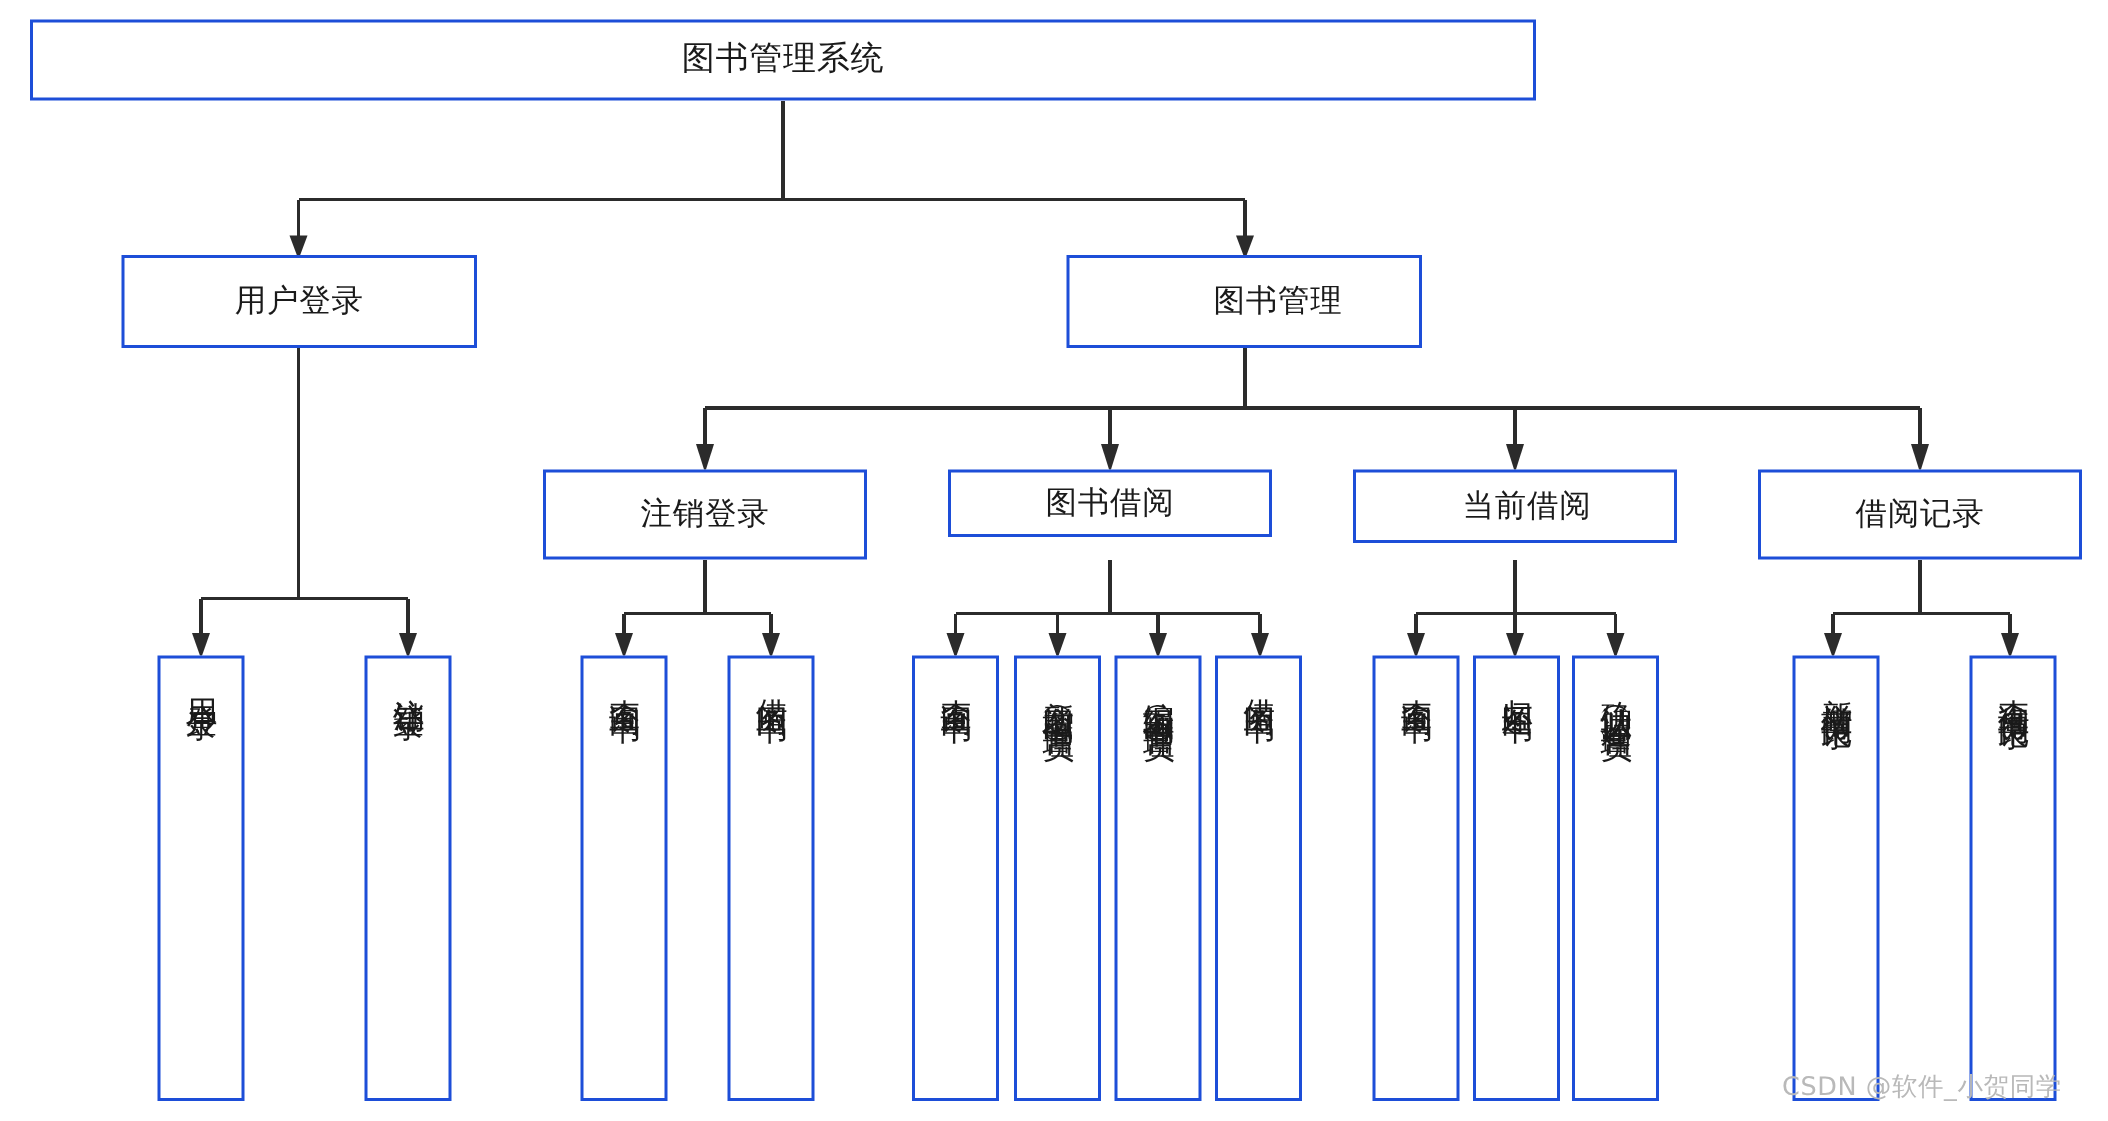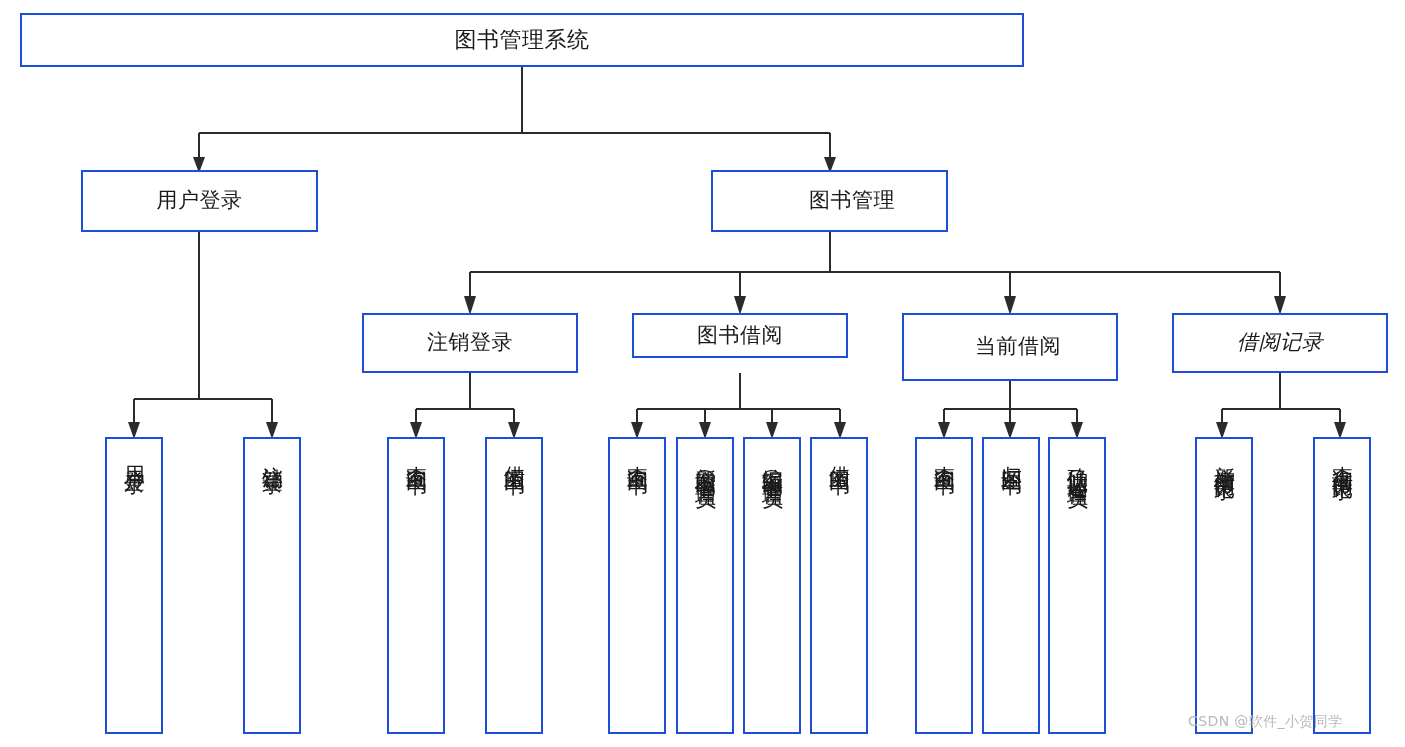--- a/index.html
+++ b/index.html
@@ -62,21 +62,21 @@
     letter-spacing: 3px;
     line-height: 1;
   }
   .node.v.tall .label {
     padding-top: 2px;
   }
   #watermark {
     position: absolute;
     left: 1188px;
     top: 713px;
-    font-size: 14px;
+    font-size: 17px;
     color: #b9b9b9;
     letter-spacing: 0.4px;
     white-space: nowrap;
     font-family: "DejaVu Sans", "Liberation Sans", sans-serif;
   }
 </style>
 </head>
 <body>
 
 <div id="diagram-root">
@@ -169,24 +169,24 @@
   <div class="node h" style="left:711px; top:170px; width:237px; height:62px;padding-left:45px;">
     <span class="label">图书管理</span>
   </div>
 
   <div class="node h" style="left:362px; top:313px; width:216px; height:60px;">
     <span class="label">注销登录</span>
   </div>
   <div class="node h" style="left:632px; top:313px; width:216px; height:45px;">
     <span class="label">图书借阅</span>
   </div>
-  <div class="node h" style="left:902px; top:313px; width:216px; height:68px;padding-left:16px;">
+  <div class="node h" style="left:902px; top:313px; width:216px; height:49px;padding-left:16px;">
     <span class="label">当前借阅</span>
   </div>
-  <div class="node h" style="left:1172px; top:313px; width:216px; height:60px;font-style:italic;">
+  <div class="node h" style="left:1172px; top:313px; width:216px; height:60px;">
     <span class="label">借阅记录</span>
   </div>
 
   <div class="node v" style="left:105px; top:437px; width:58px; height:297px;">
     <span class="label">用户登录</span>
   </div>
   <div class="node v" style="left:243px; top:437px; width:58px; height:297px;">
     <span class="label">注销登录</span>
   </div>
 

